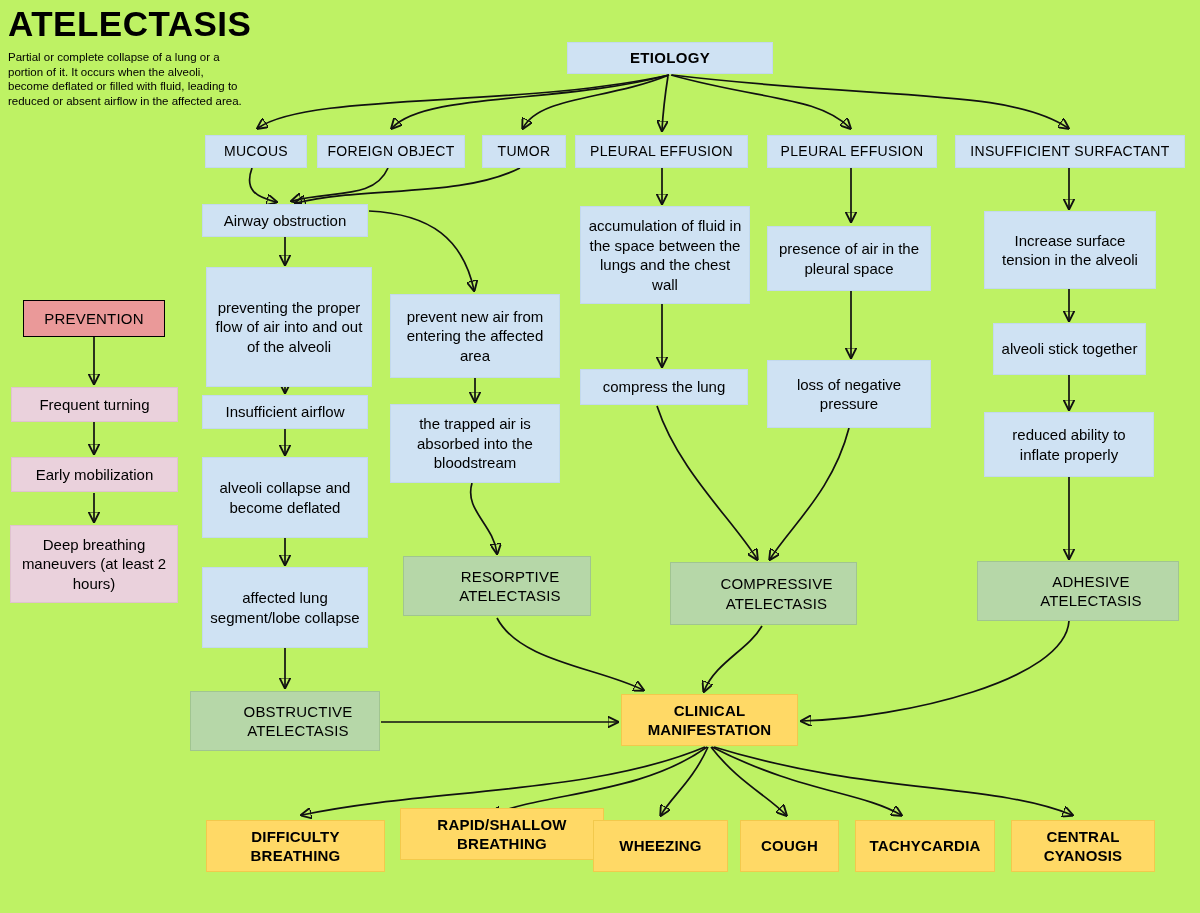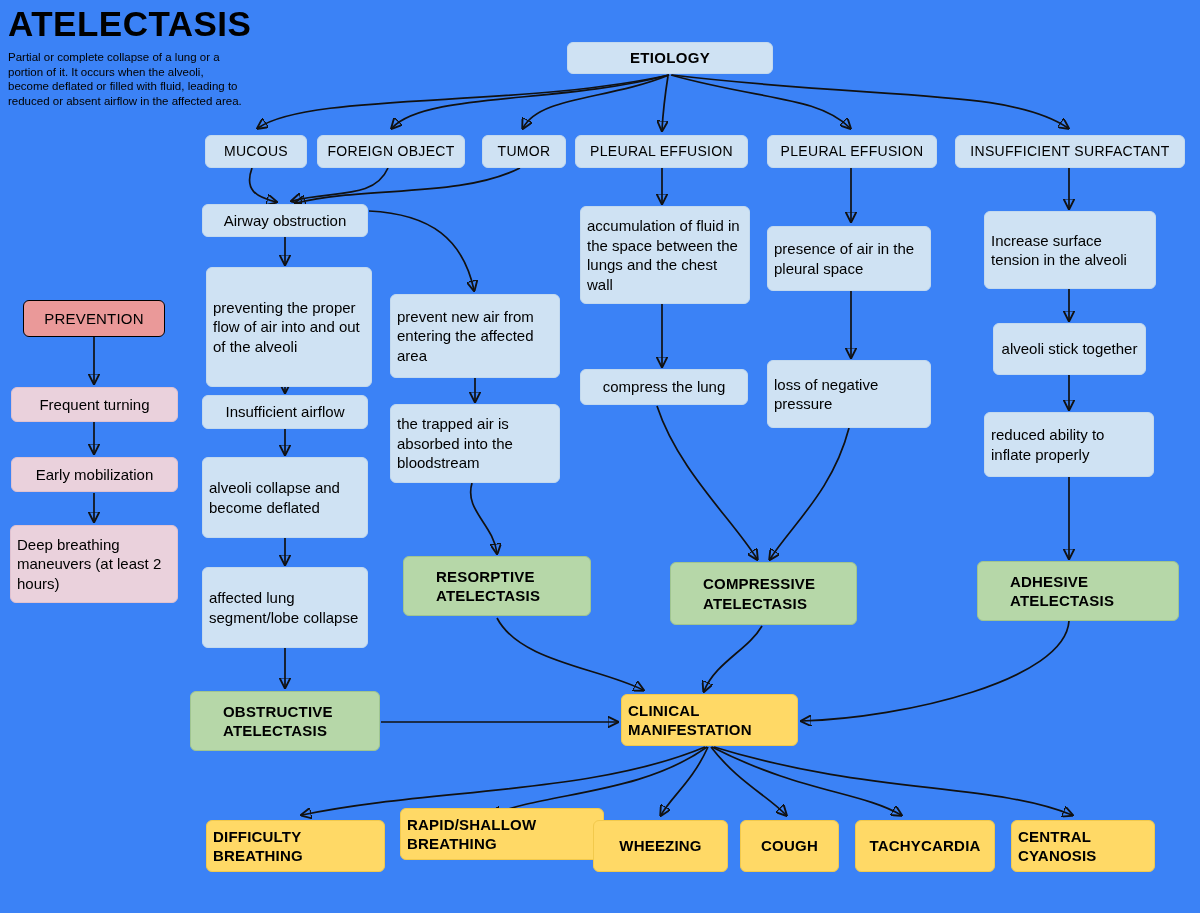--- a/index.html
+++ b/index.html
@@ -1,27 +1,27 @@
 <!DOCTYPE html>
 <html><head>
 <meta charset="utf-8">
 <style>
   html,body{margin:0;padding:0;background:#ffffff;}
   #canvas{
-    position:relative;width:1200px;height:913px;background:#3b82f6;overflow:hidden;
+    position:relative;width:1200px;height:913px;background:#bef264;overflow:hidden;
     font-family:"Liberation Sans","DejaVu Sans",sans-serif;color:#000;
   }
   #arrows{position:absolute;left:0;top:0;width:1200px;height:913px;pointer-events:none;}
   #arrows path{stroke:#111;stroke-width:1.7;fill:none;}
   .node{
     position:absolute;display:flex;align-items:center;justify-content:center;
-    font-size:15px;line-height:1.3;box-sizing:border-box;padding:2px 6px;border-radius:6px;
+    text-align:center;font-size:15px;line-height:1.3;box-sizing:border-box;padding:2px 6px;
   }
   .blue{background:#cfe2f3;border:1px solid #c3d9ee;}
-  .green{background:#b6d7a8;border:1px solid #a0c590;font-weight:bold;letter-spacing:.2px;padding-left:32px;}
+  .green{background:#b6d7a8;border:1px solid #a0c590;font-weight:normal;letter-spacing:.2px;padding-left:32px;}
   .yellow{background:#ffd966;border:1px solid #f2c94c;font-weight:bold;letter-spacing:.2px;}
   .red{background:#ea9999;border:1px solid #000000;font-weight:normal;letter-spacing:.2px;}
   .pink{background:#ead1dc;border:1px solid #e0c2d0;}
   .caps{font-size:14px;letter-spacing:.3px;}
   .boldbox{font-weight:bold;letter-spacing:.3px;font-size:15px;}
   #title-block{position:absolute;left:8px;top:4px;width:270px;}
   #page-title{font-size:35px;font-weight:bold;letter-spacing:.5px;margin:0 0 6px 0;}
   .desc-line{font-size:11.5px;line-height:14.5px;}
 </style>
 </head>

